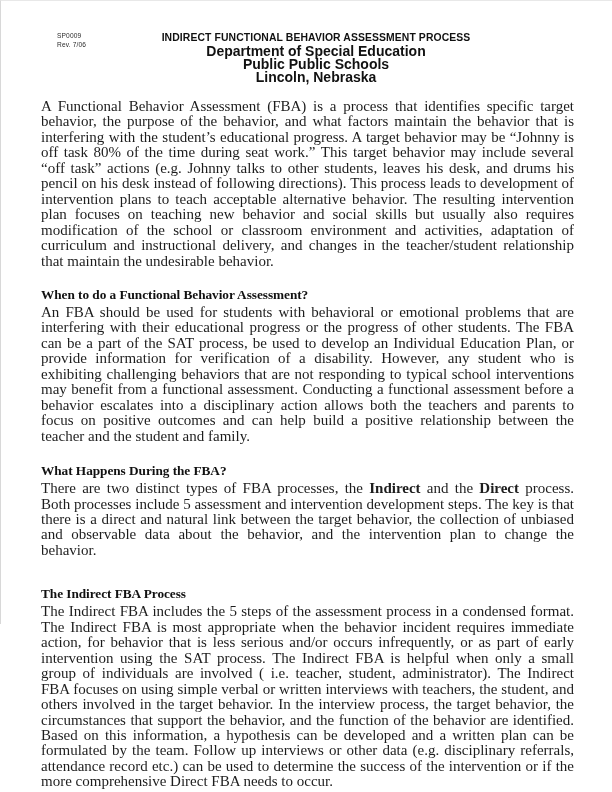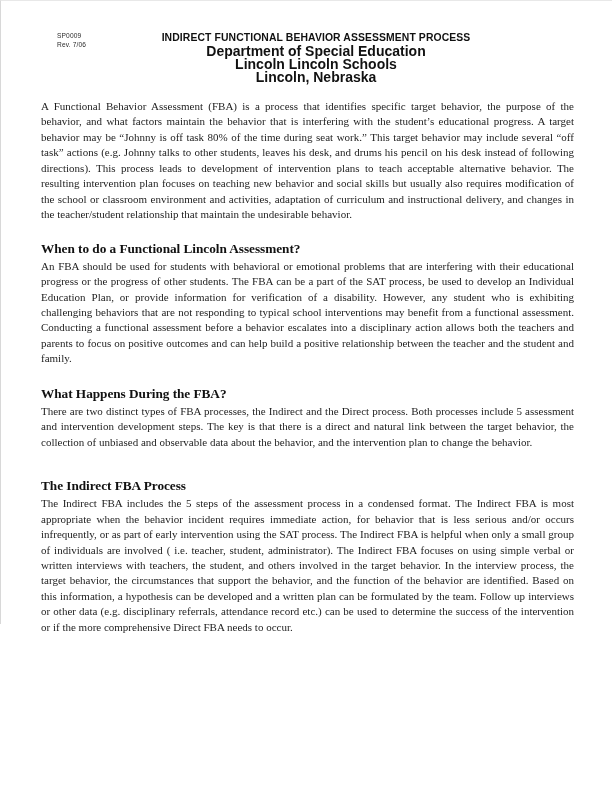--- a/index.html
+++ b/index.html
@@ -65,65 +65,65 @@
     font-family: "Liberation Serif", "DejaVu Serif", serif;
     font-weight: bold;
     font-size: 13.3px;
     line-height: 16px;
     margin: 0 0 2px 0;
     color: #111111;
     letter-spacing: -0.05px;
   }
   p.body-text {
     margin: 0;
-    font-size: 11px;
+    font-size: 15px;
     line-height: 15.45px;
     text-align: justify;
     text-justify: inter-word;
     color: #1d1d1d;
     -webkit-hyphens: manual;
     hyphens: manual;
   }
   .section {
     margin-bottom: 18px;
   }
   .section.s2 { margin-bottom: 19px; }
   .section.s3 { margin-bottom: 28px; }
   .section.s4 { margin-bottom: 7px; }
-  b.inline-strong { font-weight: normal; }
+  b.inline-strong { font-weight: bold; }
 </style>
 </head>
 <body>
 
 <div class="page">
 
   <div class="header-block">
 
     <div class="form-code">
       <div>SP0009</div>
       <div>Rev. 7/06</div>
     </div>
 
     <div class="title-stack">
       <div class="doc-title">INDIRECT FUNCTIONAL BEHAVIOR ASSESSMENT PROCESS</div>
       <div class="doc-sub">Department of Special Education</div>
-      <div class="doc-sub">Lincoln Lincoln Schools</div>
+      <div class="doc-sub">Public Public Schools</div>
       <div class="doc-sub">Lincoln, Nebraska</div>
     </div>
 
   </div>
 
   <div class="body-area">
 
     <div class="section s1">
       <p class="body-text">A Functional Behavior Assessment (FBA) is a process that identifies specific target behavior, the purpose of the behavior, and what factors maintain the behavior that is interfering with the student’s educational progress.  A target behavior may be “Johnny is off task 80% of the time during seat work.”  This target behavior may include several “off task” actions (e.g. Johnny talks to other students, leaves his desk, and drums his pencil on his desk instead of following directions).  This process leads to development of intervention plans to teach acceptable alternative behavior.  The resulting intervention plan focuses on teaching new behavior and social skills but usually also requires modification of the school or classroom environment and activities, adaptation of curriculum and instructional delivery, and changes in the teacher/student relationship that maintain the undesirable behavior.</p>
     </div>
 
     <div class="section s2">
-      <h2 class="section-heading">When to do a Functional Lincoln Assessment?</h2>
+      <h2 class="section-heading">When to do a Functional Behavior Assessment?</h2>
       <p class="body-text">An FBA should be used for students with behavioral or emotional problems that are interfering with their educational progress or the progress of other students.  The FBA can be a part of the SAT process, be used to develop an Individual Education Plan, or provide information for verification of a disability.  However, any student who is exhibiting challenging behaviors that are not responding to typical school interventions may benefit from a functional assessment.  Conducting a functional assessment before a behavior escalates into a disciplinary action allows both the teachers and parents to focus on positive outcomes and can help build a positive relationship between the teacher and the student and family.</p>
     </div>
 
     <div class="section s3">
       <h2 class="section-heading">What Happens During the FBA?</h2>
       <p class="body-text"><span>There are two distinct types of FBA processes, the </span><b class="inline-strong">Indirect</b><span> and the </span><b class="inline-strong">Direct</b><span> process.  Both processes include 5 assessment and intervention development steps.  The key is that there is a direct and natural link between the target behavior, the collection of unbiased and observable data about the behavior, and the intervention plan to change the behavior.</span></p>
     </div>
 
     <div class="section s4">
       <h2 class="section-heading">The Indirect FBA Process</h2>

